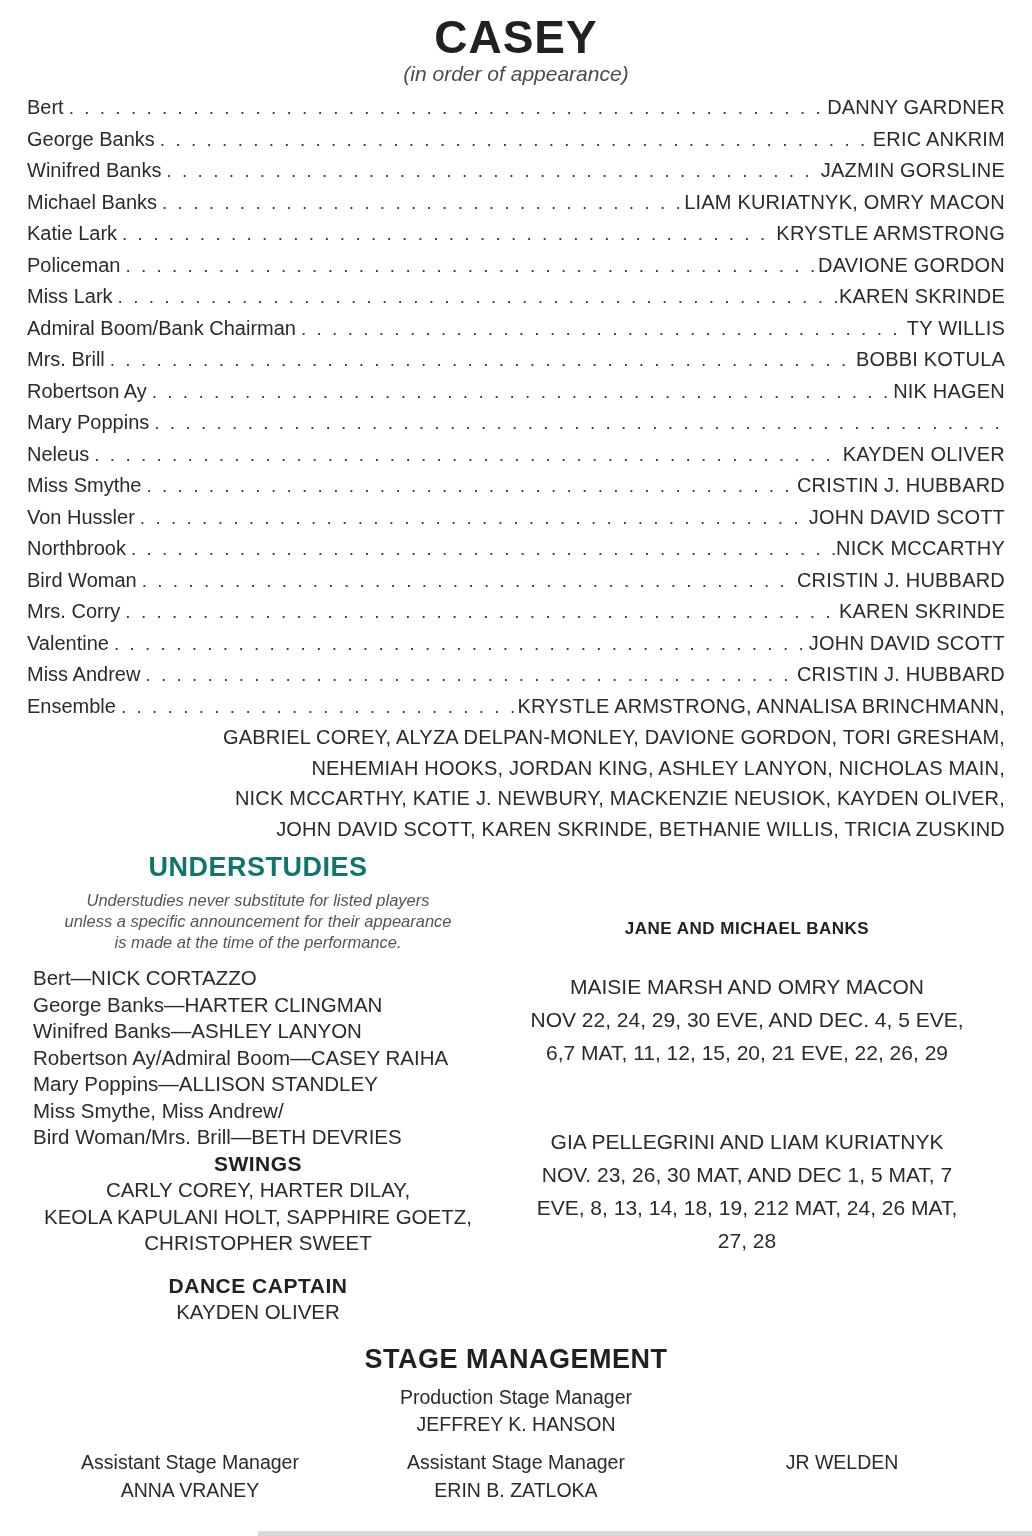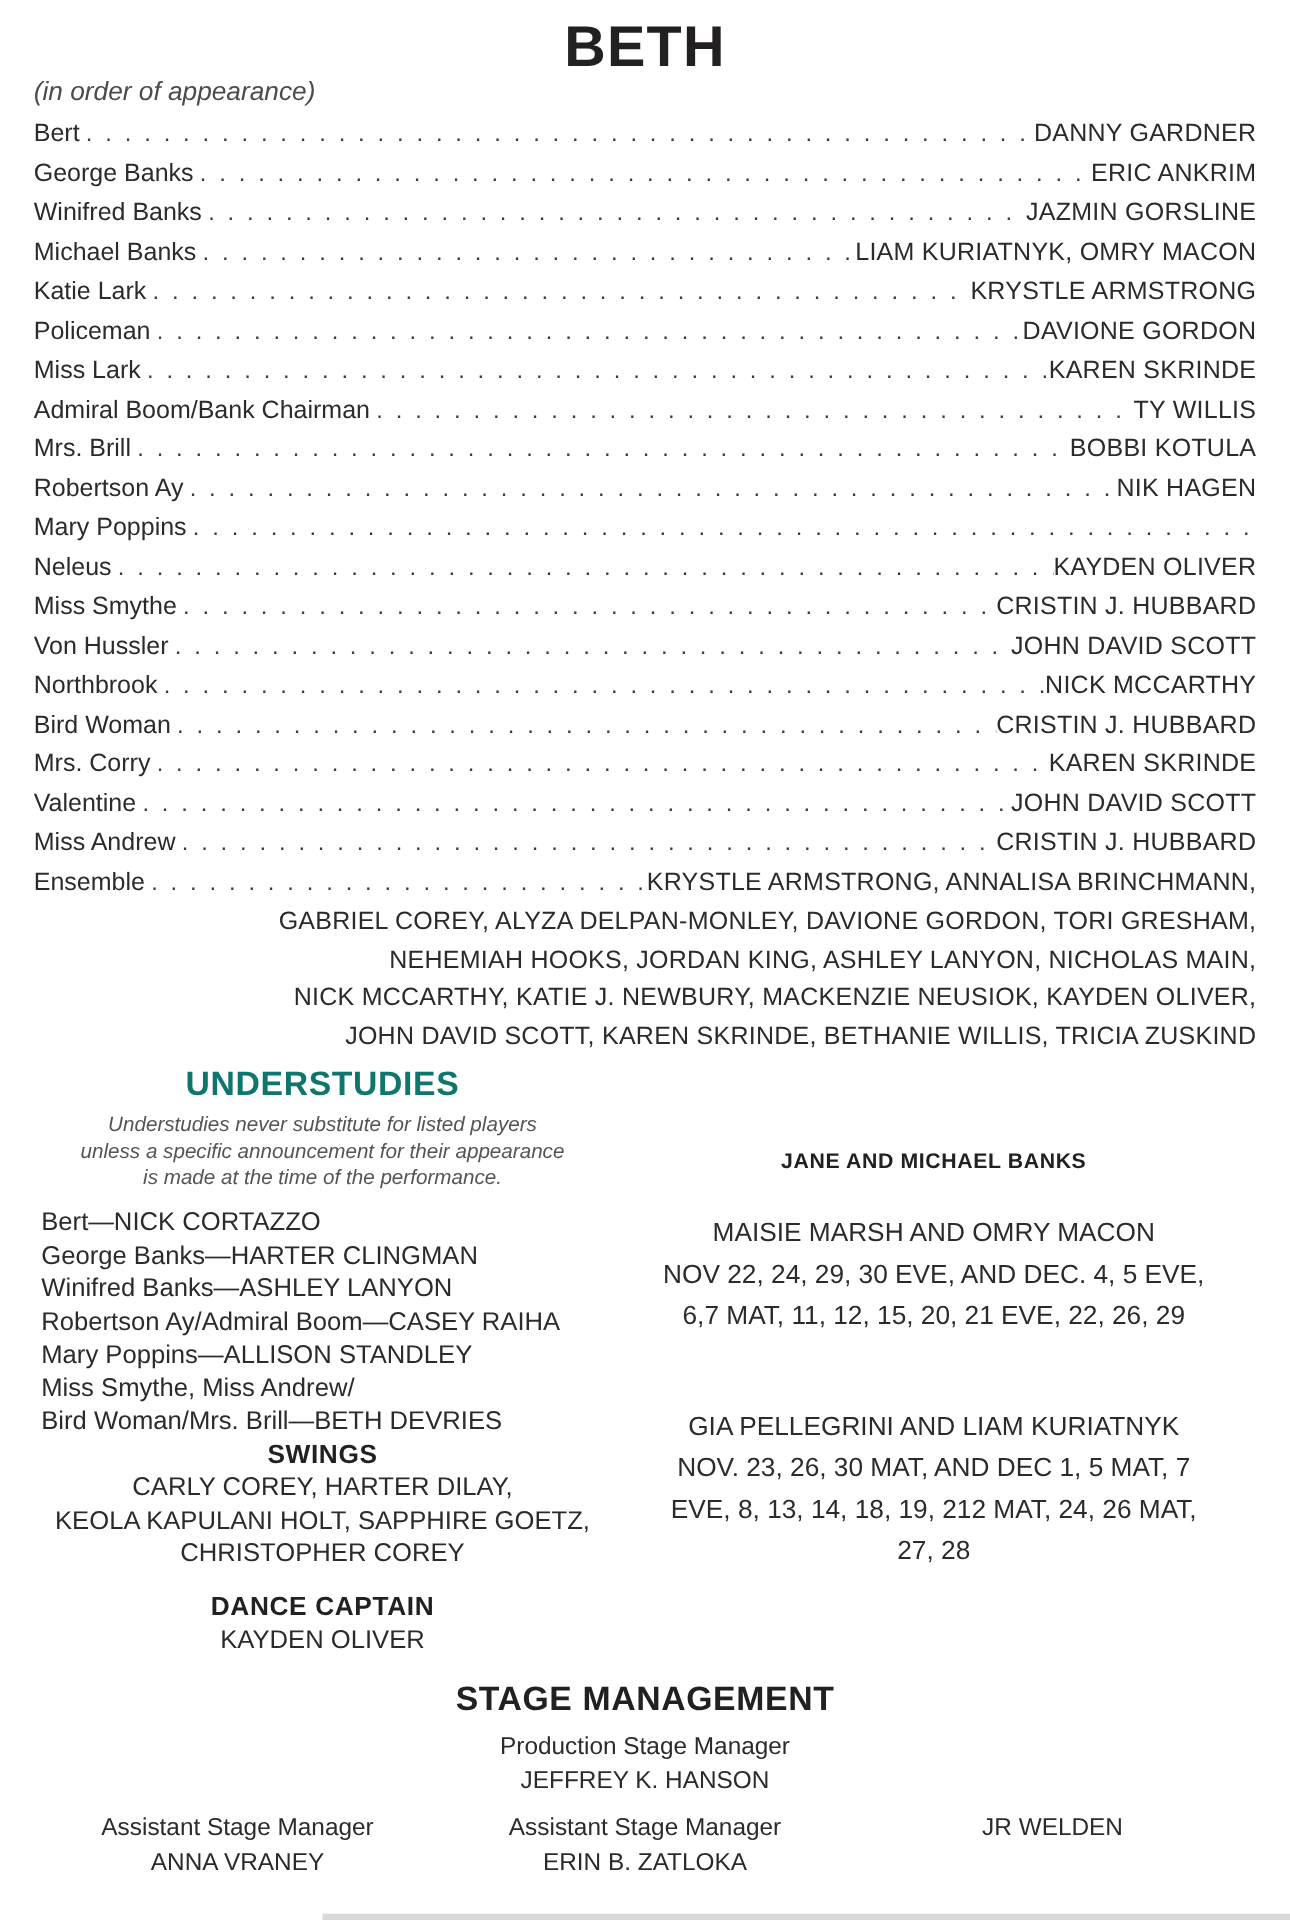--- a/index.html
+++ b/index.html
@@ -5,21 +5,21 @@
   * { margin:0; padding:0; box-sizing:border-box; }
   html, body { background:#ffffff; }
   body {
     width:1032px; height:1536px; position:relative; overflow:hidden;
     font-family:"Liberation Sans", sans-serif; color:#2c2a2b;
   }
   .content { padding:0 27px; }
 
   .title { text-align:center; font-size:46px; line-height:1.0; font-weight:800;
            letter-spacing:1px; padding-top:14px; color:#232021; }
-  .subtitle { text-align:left; font-style:italic; font-size:21px; color:#4c4a4b; margin-top:2px; }
+  .subtitle { text-align:center; font-style:italic; font-size:21px; color:#4c4a4b; margin-top:2px; }
 
   .cast-list { margin-top:6px; }
   .cast-row { display:flex; align-items:baseline; font-size:20px; line-height:30.5px; }
   .role { white-space:nowrap; }
   .leader { flex:1; overflow:hidden; white-space:nowrap; padding:0 5px; color:#3c3a3b; }
   .leader::before {
     content:". . . . . . . . . . . . . . . . . . . . . . . . . . . . . . . . . . . . . . . . . . . . . . . . . . . . . . . . . . . . . . . . . . . . . . . . . . . . . . . . . . . . . . . . . . . . . . . . . . . . . . . . . . . . . . . . . . . . . . . . . . . . . . . . . . . .";
     letter-spacing:2.5px; font-size:19px;
   }
   .actor { white-space:nowrap; letter-spacing:0.2px; }
@@ -52,21 +52,21 @@
   .sm-cols { display:flex; margin-top:10px; }
   .sm-col { flex:1; font-size:19.5px; line-height:28px; text-align:center; }
 
   .bottom-bar { position:absolute; bottom:0; left:258px; right:0; height:5px; background:#d8d8d8; }
 </style>
 </head>
 <body>
 
 <div class="content">
 
-  <div class="title">BETH</div>
+  <div class="title">CASEY</div>
   <div class="subtitle">(in order of appearance)</div>
 
   <div class="cast-list">
     <div class="cast-row">
         <span class="role">Bert</span>
         <span class="leader"></span>
         <span class="actor">DANNY GARDNER</span>
       </div>
     <div class="cast-row">
         <span class="role">George Banks</span>
@@ -186,21 +186,21 @@
           <div>Mary Poppins—ALLISON STANDLEY</div>
           <div>Miss Smythe, Miss Andrew/</div>
           <div>Bird Woman/Mrs. Brill—BETH DEVRIES</div>
         </div>
       </div>
 
       <div class="swings">
         <div class="block-heading">SWINGS</div>
         <div class="center-line">CARLY COREY, HARTER DILAY,</div>
         <div class="center-line">KEOLA KAPULANI HOLT, SAPPHIRE GOETZ,</div>
-        <div class="center-line">CHRISTOPHER COREY</div>
+        <div class="center-line">CHRISTOPHER SWEET</div>
       </div>
 
       <div class="dance">
         <div class="block-heading">DANCE CAPTAIN</div>
         <div class="center-line">KAYDEN OLIVER</div>
       </div>
     </div>
 
     <div class="col-right">
       <div class="jm-heading">JANE AND MICHAEL BANKS</div>

